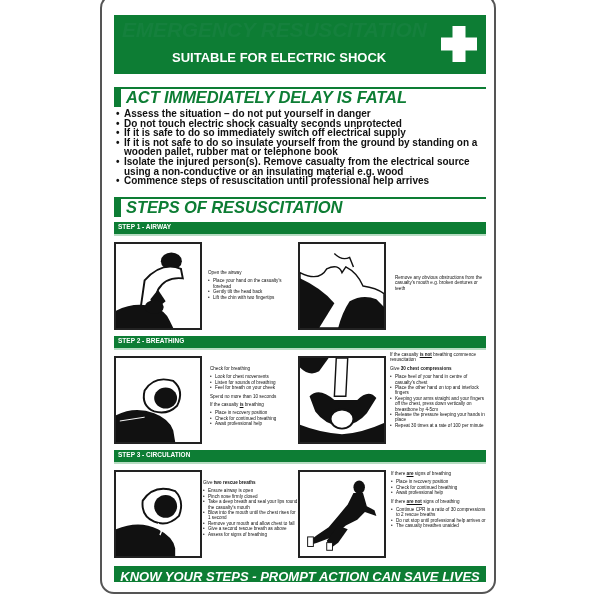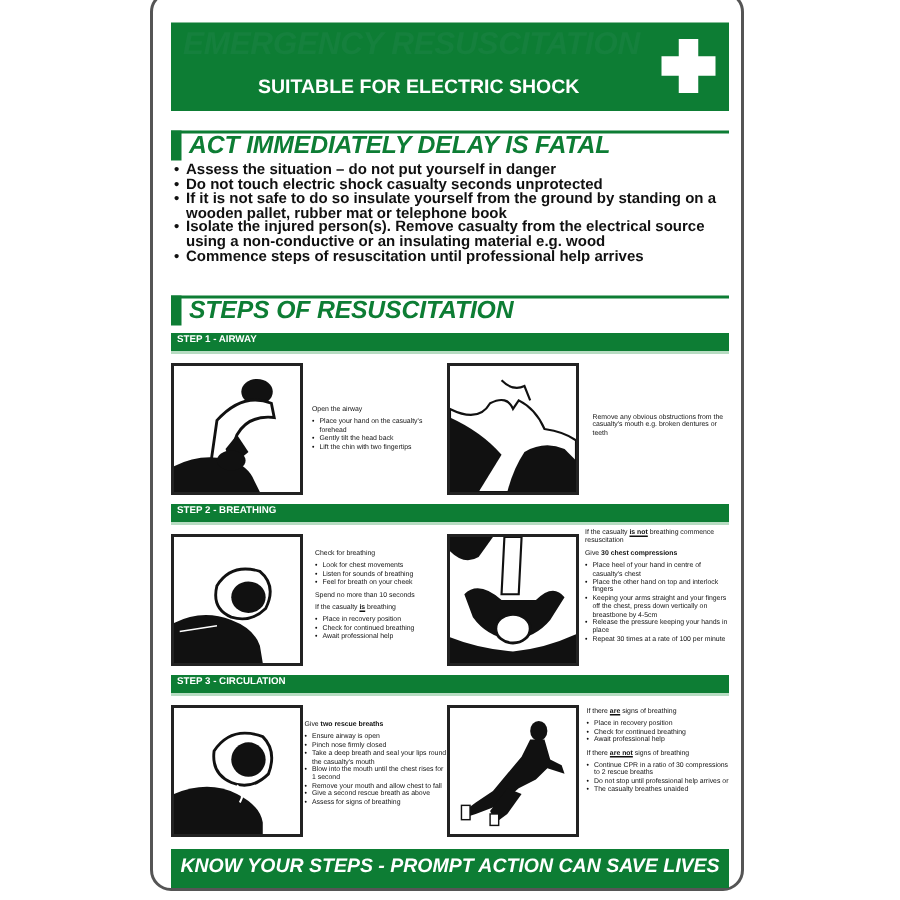--- a/index.html
+++ b/index.html
@@ -22,21 +22,21 @@
   .step-bar .shade { position:absolute; left:0; bottom:-2px; width:372px; height:2px; background:#b7dcc2; }
   .pic { border:2px solid #222; box-sizing:border-box; background:#fff; overflow:hidden; }
   .pic svg { width:100%; height:100%; display:block; }
   .txt { font-size:4.6px; color:#111; line-height:5.4px; }
   .txt p { margin:0 0 3px 0; }
   .txt ul { margin:0 0 3px 0; padding:0; list-style:none; }
   .txt li { position:relative; padding-left:5px; }
   .txt li::before { content:"•"; position:absolute; left:0; }
   .txt b { font-weight:bold; }
   .u { text-decoration:underline; font-weight:bold; }
-  .footer { left:114px; top:566px; width:372px; height:26px; background:#0d7d34; }
+  .footer { left:114px; top:566px; width:372px; height:16px; background:#0d7d34; }
   .footer .label { position:absolute; left:0; width:372px; top:3px; text-align:center; color:#fff; font-weight:bold; font-style:italic; font-size:13px; white-space:nowrap; }
 </style>
 </head>
 <body>
 
 <div class="sign"></div>
 
 <div class="abs header-band"></div>
 <div class="abs header-title">EMERGENCY RESUSCITATION</div>
 <div class="abs header-sub">SUITABLE FOR ELECTRIC SHOCK</div>
@@ -48,20 +48,21 @@
 </div>
 
 <div class="abs sec-head" style="top:87px;text-align:center;">
   <div class="topline"></div>
   <div class="leftbar"></div>
   <div class="label">ACT IMMEDIATELY DELAY IS FATAL</div>
 </div>
 <ul class="abs bullets">
   <li>Assess the situation   – do not put yourself in danger</li>
   <li>Do not touch electric shock casualty seconds unprotected</li>
+  <li>If it is safe to do so immediately switch off electrical supply</li>
   <li>If it is not safe to do so insulate yourself from the ground by standing on a wooden pallet, rubber mat or telephone book</li>
   <li>Isolate the injured person(s).  Remove casualty from the electrical source using a non-conductive or an insulating material e.g. wood</li>
   <li>Commence steps of resuscitation until professional help arrives</li>
 </ul>
 
 <div class="abs sec-head" style="top:197px;">
   <div class="topline"></div>
   <div class="leftbar"></div>
   <div class="label">STEPS OF RESUSCITATION</div>
 </div>

